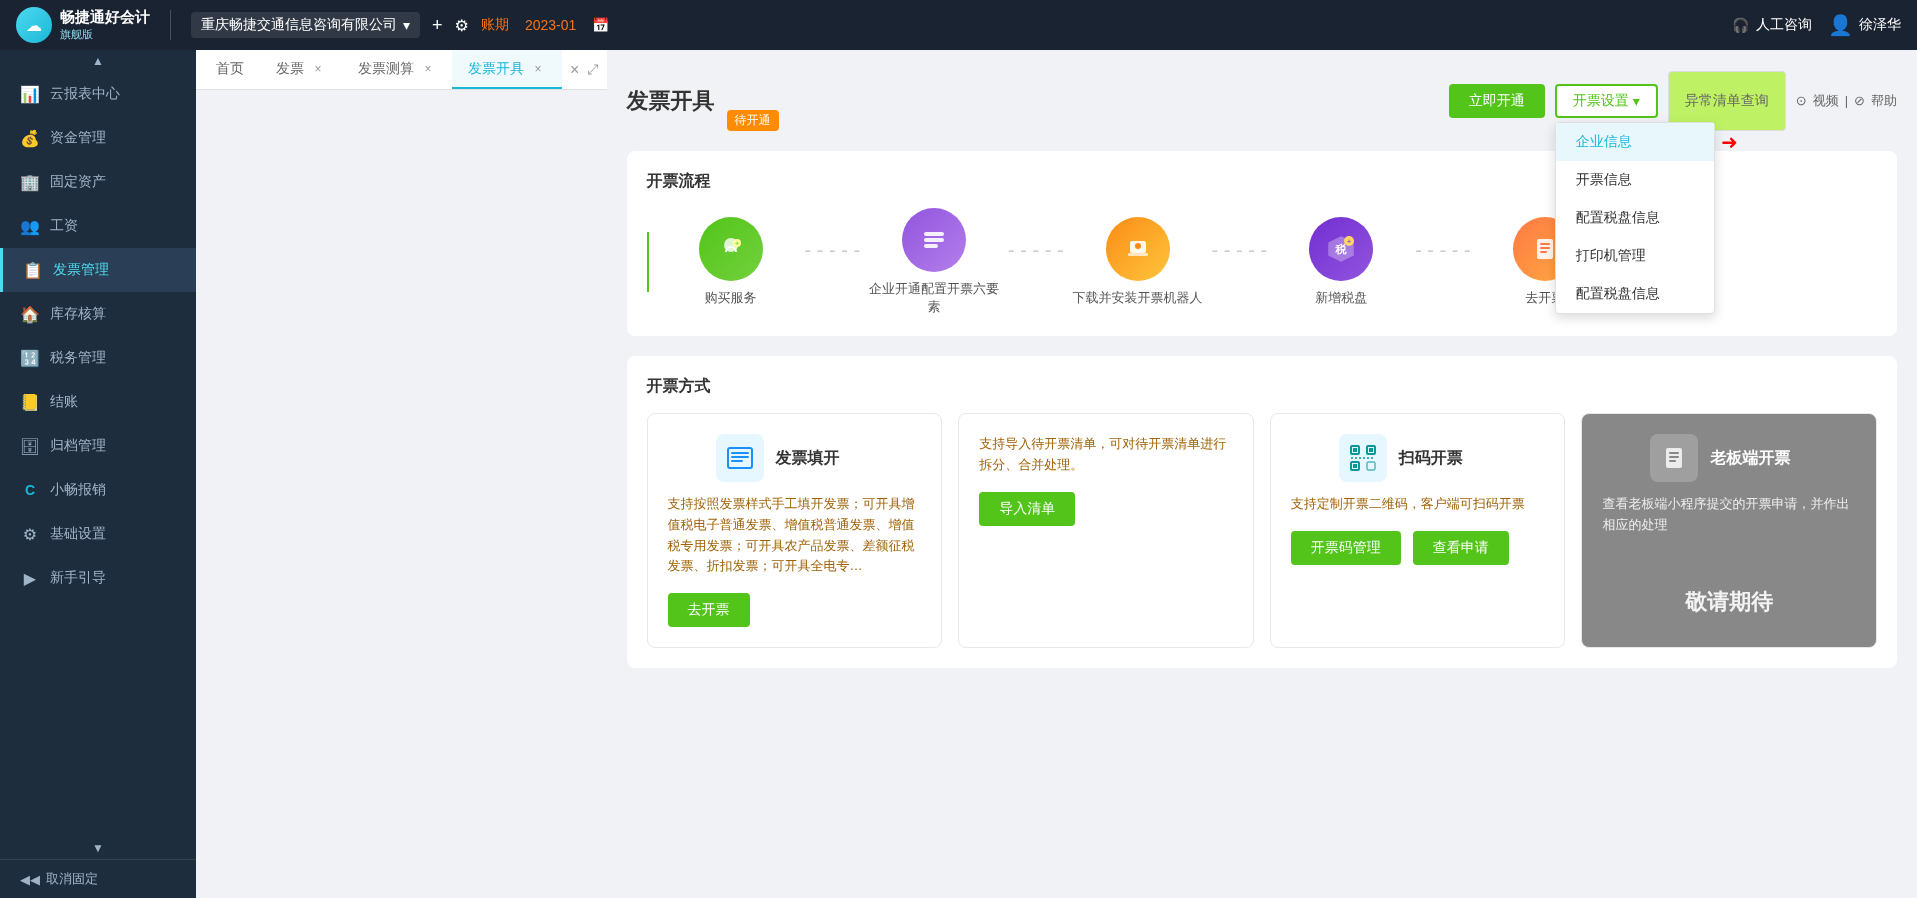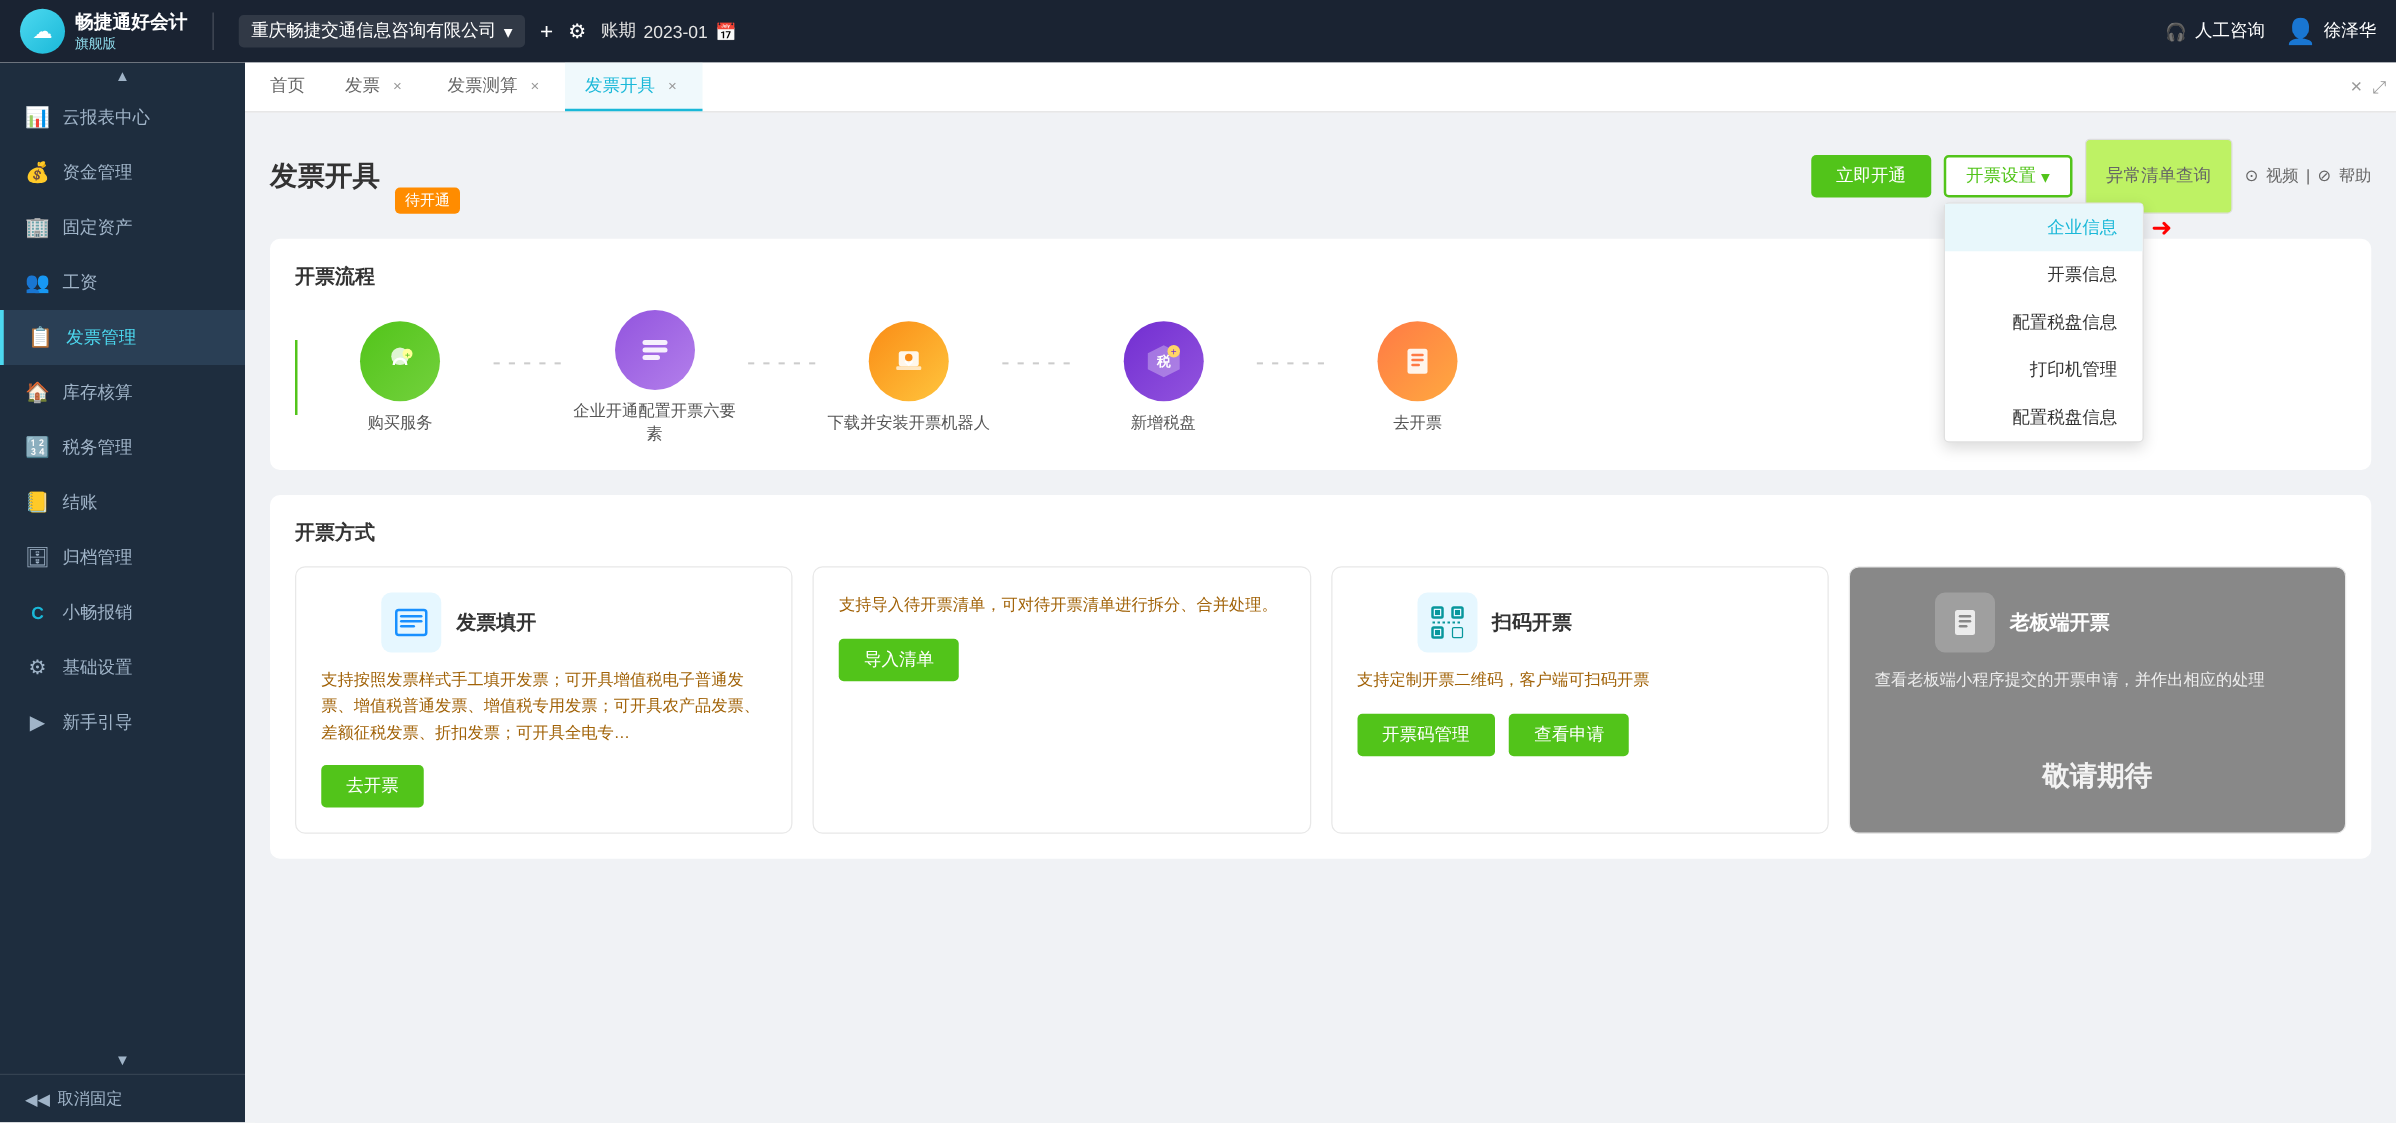--- a/index.html
+++ b/index.html
@@ -3,33 +3,33 @@
   <meta charset="utf-8">
   <style>
     * { box-sizing: border-box; margin: 0; padding: 0; }
     body { font-family: 'Microsoft YaHei', sans-serif; font-size: 14px; background: #f5f5f5; overflow: hidden; }
 
     
     .app-wrapper { display: flex; flex-direction: column; height: 898px; width: 1917px; }
     .top-bar { height: 50px; background: #1a2332; display: flex; align-items: center; padding: 0 16px; gap: 12px; flex-shrink: 0; }
     .main-area { display: flex; flex: 1; overflow: hidden; }
     .sidebar { width: 196px; background: #1e2d3e; display: flex; flex-direction: column; flex-shrink: 0; }
-    .content-area { flex: 1; display: flex; flex-direction: column; overflow: hidden; background: #f0f2f5; }
+    .content-area { flex: 1; display: flex; flex-direction: row; overflow: hidden; background: #f0f2f5; }
     .tab-bar { height: 40px; background: #fff; display: flex; align-items: stretch; border-bottom: 1px solid #e0e0e0; flex-shrink: 0; padding-left: 4px; }
     .content-main { flex: 1; overflow-y: auto; padding: 20px; position: relative; }
 
     
     .logo-area { display: flex; align-items: center; gap: 8px; }
     .logo-icon { width: 36px; height: 36px; background: linear-gradient(135deg, #4dd9f0, #1ab8d8); border-radius: 50%; display: flex; align-items: center; justify-content: center; color: white; font-size: 16px; }
     .logo-text { color: white; font-size: 15px; font-weight: bold; }
     .logo-sub { color: #8dd8e8; font-size: 11px; }
 
     
     .company-selector { display: flex; align-items: center; gap: 6px; background: rgba(255,255,255,0.1); border-radius: 4px; padding: 4px 10px; color: white; cursor: pointer; }
-    .period-info { display: flex; align-items: center; gap: 6px; color: #e5e5e5; }
+    .period-info { display: flex; align-items: center; gap: 16px; color: #f97316; }
     .top-bar-right { margin-left: auto; display: flex; align-items: center; gap: 16px; color: white; }
     .user-info { display: flex; align-items: center; gap: 6px; cursor: pointer; }
 
     
     .sidebar-item { display: flex; align-items: center; gap: 10px; padding: 12px 20px; color: #a0b4c8; cursor: pointer; transition: background 0.2s; }
     .sidebar-item.active { background: #2a3f55; color: #4dd9f0; border-left: 3px solid #4dd9f0; }
     .sidebar-item .icon { width: 20px; height: 20px; display: flex; align-items: center; justify-content: center; font-size: 16px; flex-shrink: 0; }
     .sidebar-scroll-up, .sidebar-scroll-down { text-align: center; padding: 4px; color: #a0b4c8; cursor: pointer; font-size: 12px; }
     .sidebar-cancel { display: flex; align-items: center; gap: 6px; padding: 10px 20px; color: #a0b4c8; cursor: pointer; font-size: 13px; border-top: 1px solid rgba(255,255,255,0.1); }
 
@@ -216,21 +216,21 @@
           <span class="page-title">发票开具</span>
           <span class="status-badge">待开通</span>
           <div class="header-actions">
             <button class="btn-primary">立即开通</button>
             <div style="position:relative;">
               <button class="btn-outline">
                 <span>开票设置</span>
                 <span>▾</span>
               </button>
 
-              <div class="dropdown-menu" style="top:38px;left:0;text-align:right;">
+              <div class="dropdown-menu" style="top:38px;left:0;">
                 <div class="dropdown-item highlighted" style="position:relative;">
                   <span>企业信息</span>
                   <span style="position:absolute;right:-24px;top:50%;transform:translateY(-50%);color:red;font-size:20px;">➜</span>
                 </div>
                 <div class="dropdown-item">
                   <span>开票信息</span>
                 </div>
                 <div class="dropdown-item">
                   <span>配置税盘信息</span>
                 </div>

